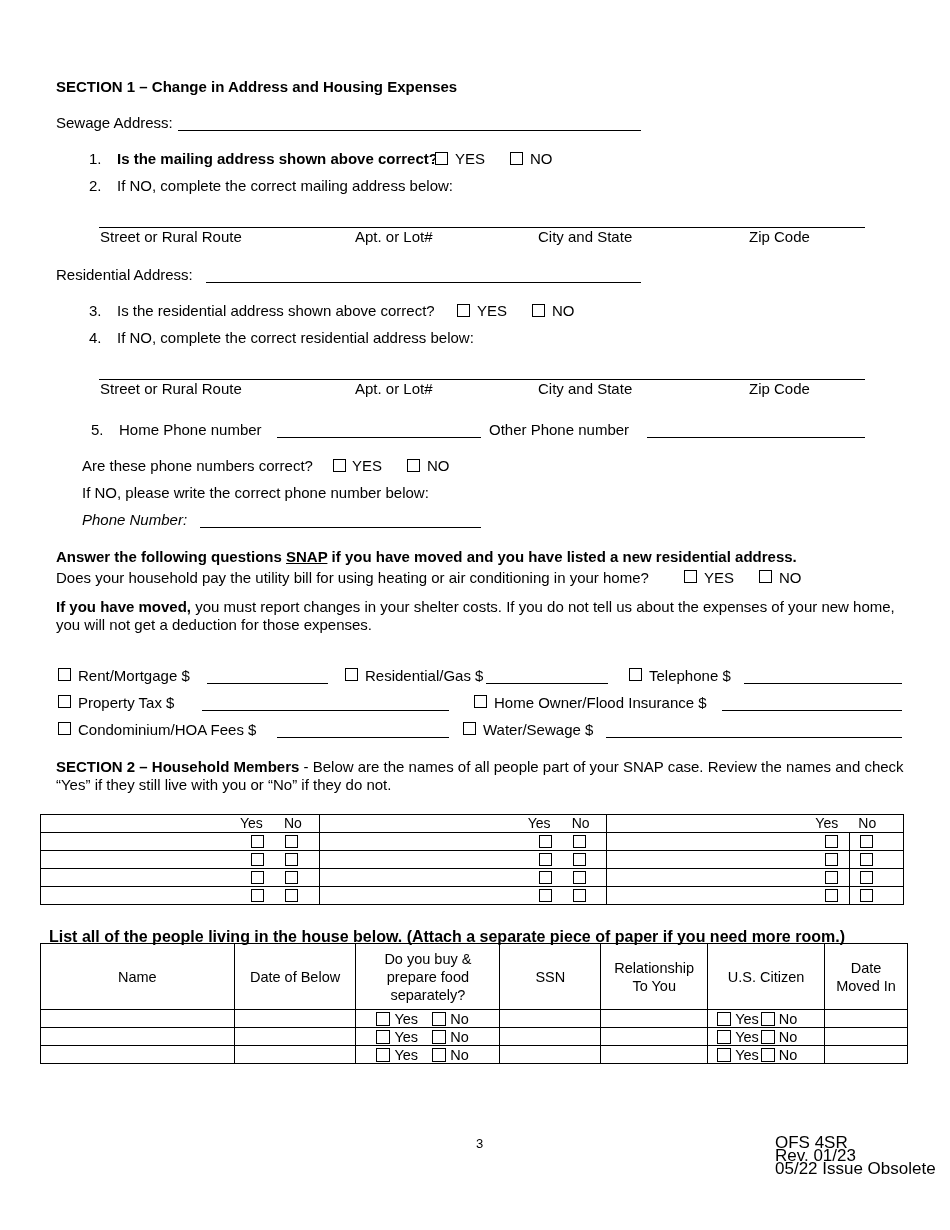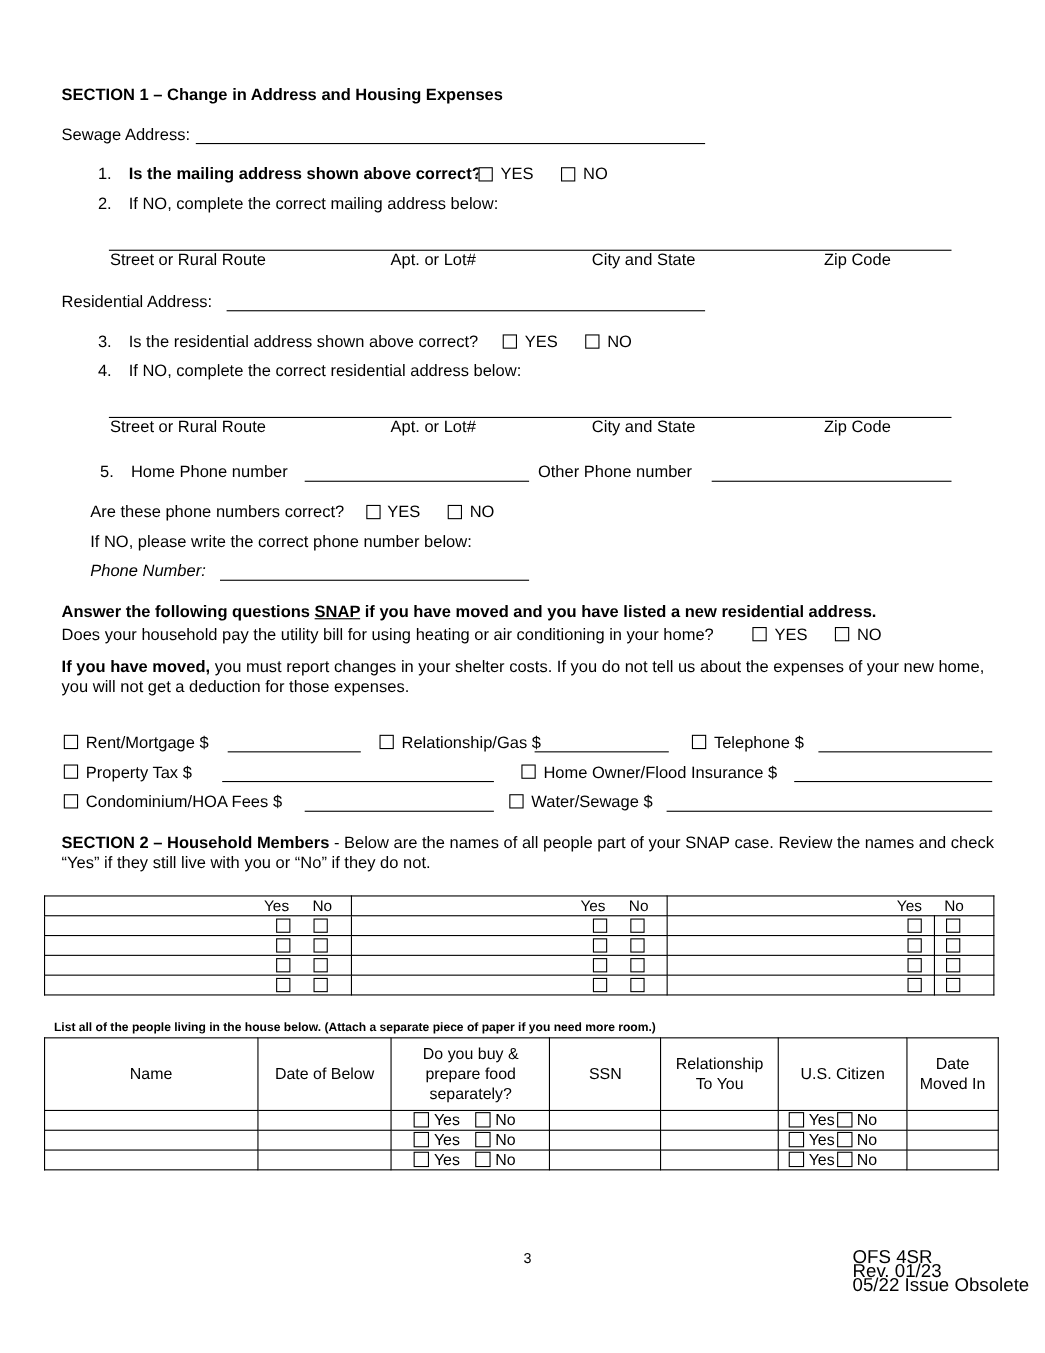--- a/index.html
+++ b/index.html
@@ -83,21 +83,21 @@
 <div class="abs" style="left:704px;top:569px;">YES</div>
 <div class="cb" style="left:759px;top:570px;"></div>
 <div class="abs" style="left:779px;top:569px;">NO</div>
 
 <div class="abs wrap" style="left:56px;top:598px;width:850px;line-height:18px;"><span class="bold">If you have moved,</span><span> you must report changes in your shelter costs.  If you do not tell us about the expenses of your new home, you will not get a deduction for those expenses.</span></div>
 
 <div class="cb" style="left:58px;top:668px;"></div>
 <div class="abs" style="left:78px;top:667px;">Rent/Mortgage $</div>
 <div class="line" style="left:207px;top:683px;width:121px;"></div>
 <div class="cb" style="left:345px;top:668px;"></div>
-<div class="abs" style="left:365px;top:667px;">Relationship/Gas $</div>
+<div class="abs" style="left:365px;top:667px;">Residential/Gas $</div>
 <div class="line" style="left:486px;top:683px;width:122px;"></div>
 <div class="cb" style="left:629px;top:668px;"></div>
 <div class="abs" style="left:649px;top:667px;">Telephone $</div>
 <div class="line" style="left:744px;top:683px;width:158px;"></div>
 
 <div class="cb" style="left:58px;top:695px;"></div>
 <div class="abs" style="left:78px;top:694px;">Property Tax $</div>
 <div class="line" style="left:202px;top:710px;width:247px;"></div>
 <div class="cb" style="left:474px;top:695px;"></div>
 <div class="abs" style="left:494px;top:694px;">Home Owner/Flood Insurance $</div>
@@ -189,21 +189,21 @@
         </td>
     <td style="position:relative;">
           <div class="cb" style="left:218px;top:2px;"></div>
           <div style="position:absolute;left:242px;top:-1px;height:19px;border-left:1px solid #000;"></div>
           <div class="cb" style="left:253px;top:2px;"></div>
         </td>
   </tr>
 </tbody>
   </table>
 
-<div class="abs bold" style="left:49px;top:928px;font-size:11px;">List all of the people living in the house below.  (Attach a separate piece of paper if you need more room.)</div>
+<div class="abs bold" style="left:49px;top:928px;font-size:16px;">List all of the people living in the house below.  (Attach a separate piece of paper if you need more room.)</div>
 
 <table class="t2" style="left:40px;top:943px;width:868px;">
   <colgroup>
     <col style="width:194px">
       <col style="width:122px">
       <col style="width:144px">
       <col style="width:101px">
       <col style="width:107px">
       <col style="width:117px">
       <col style="width:83px">

